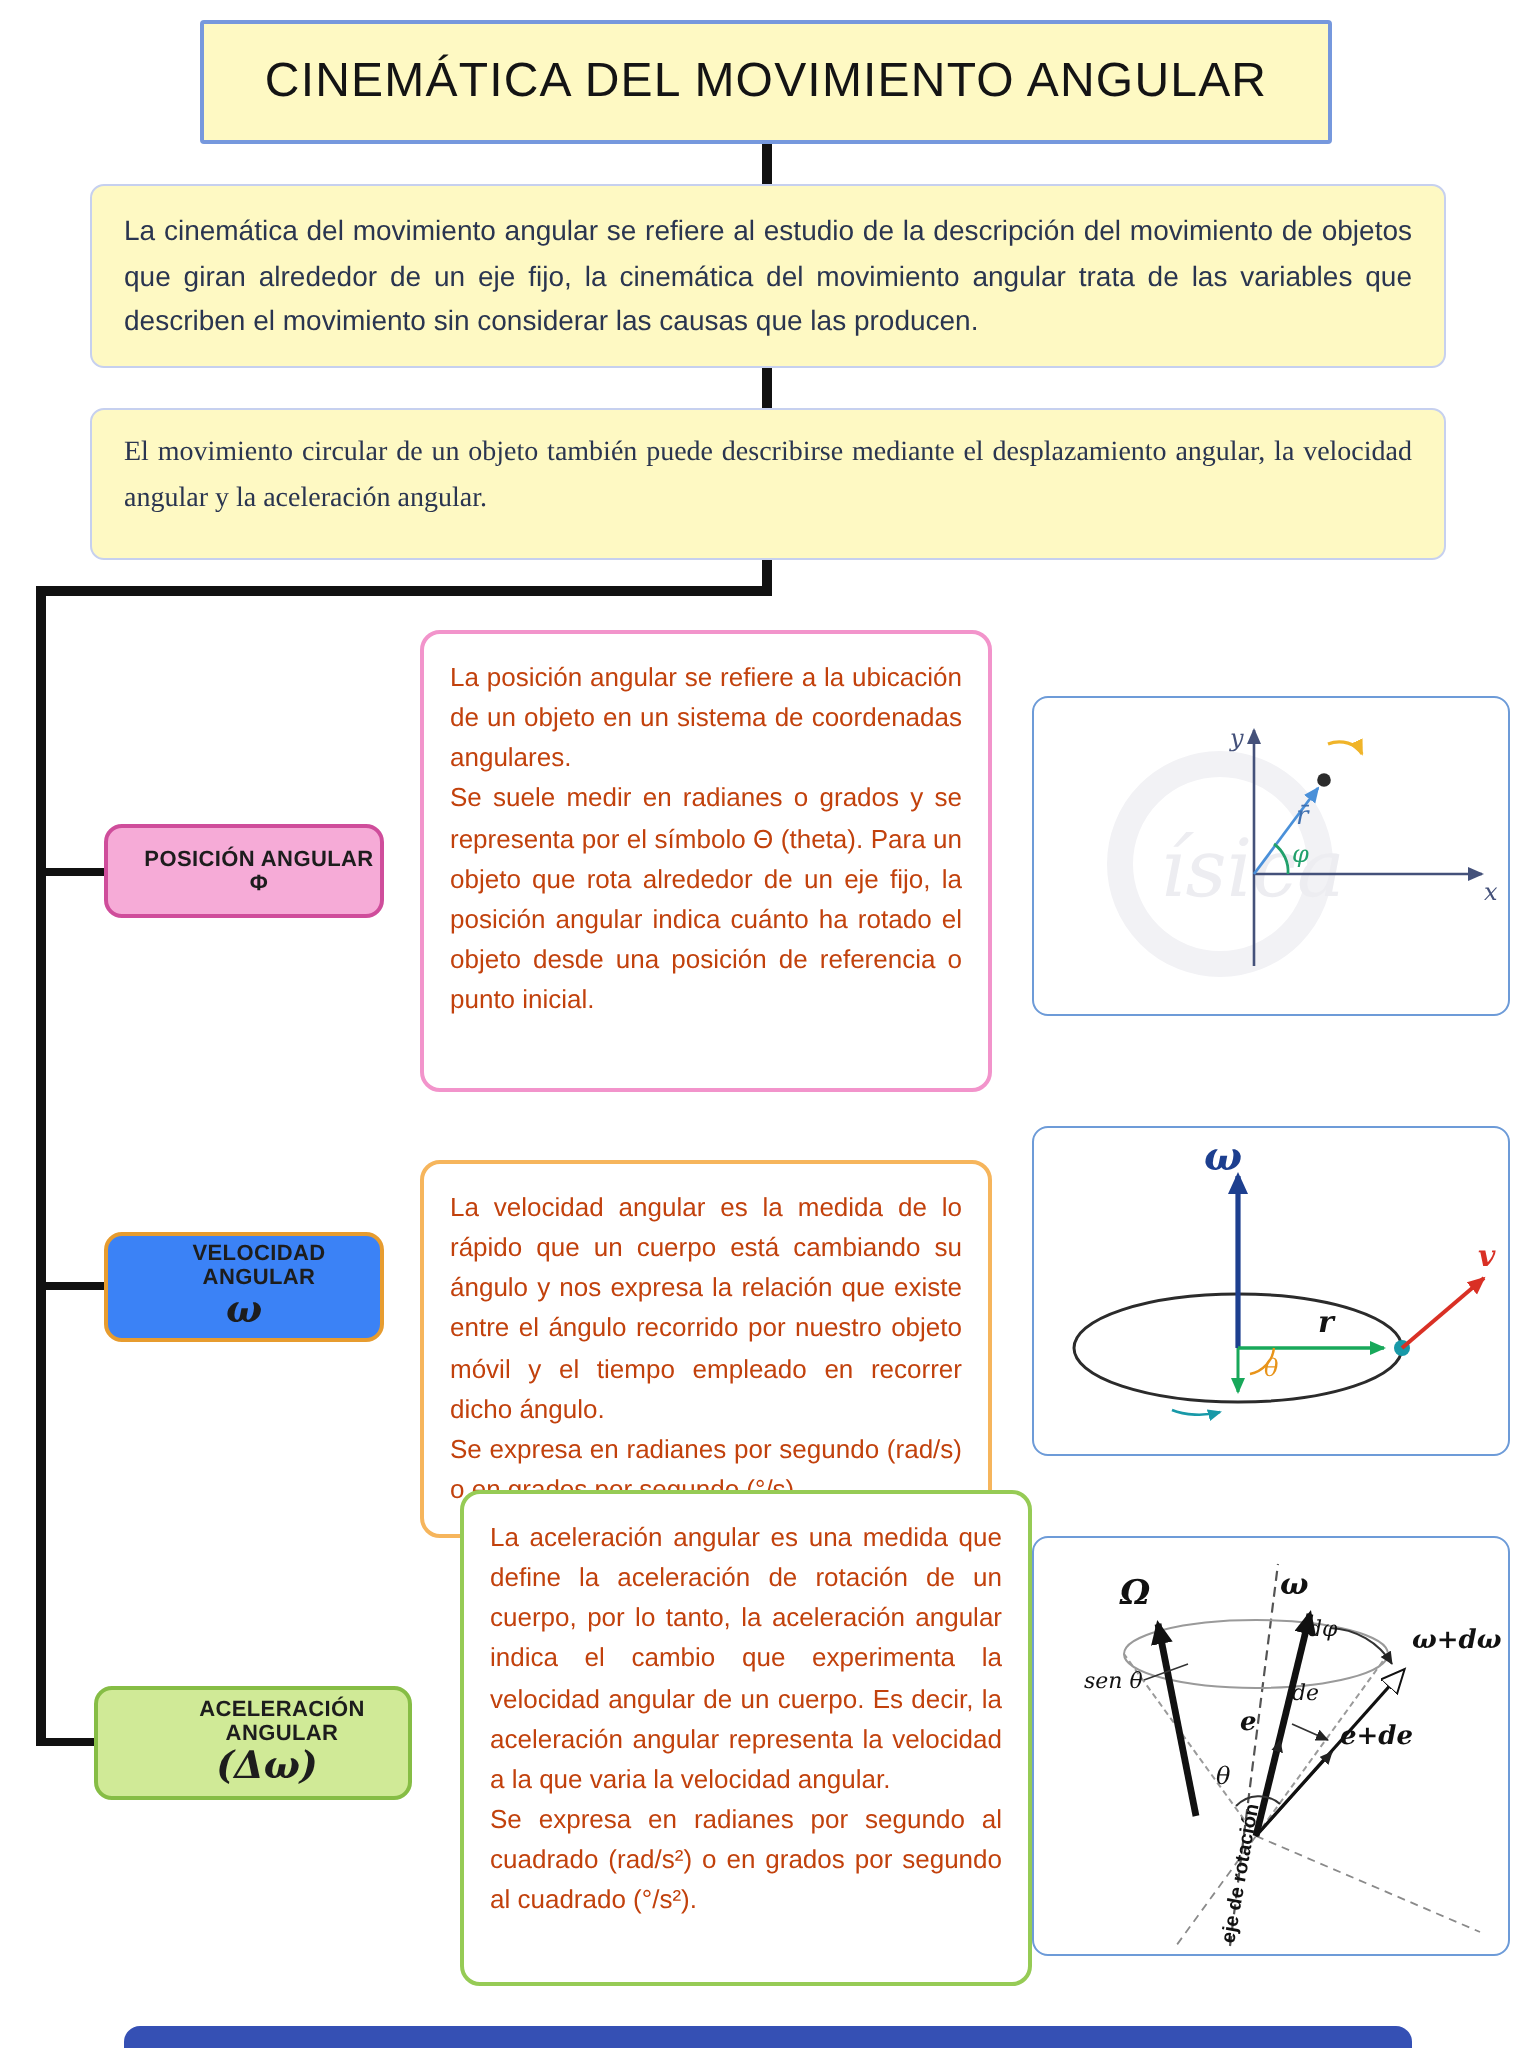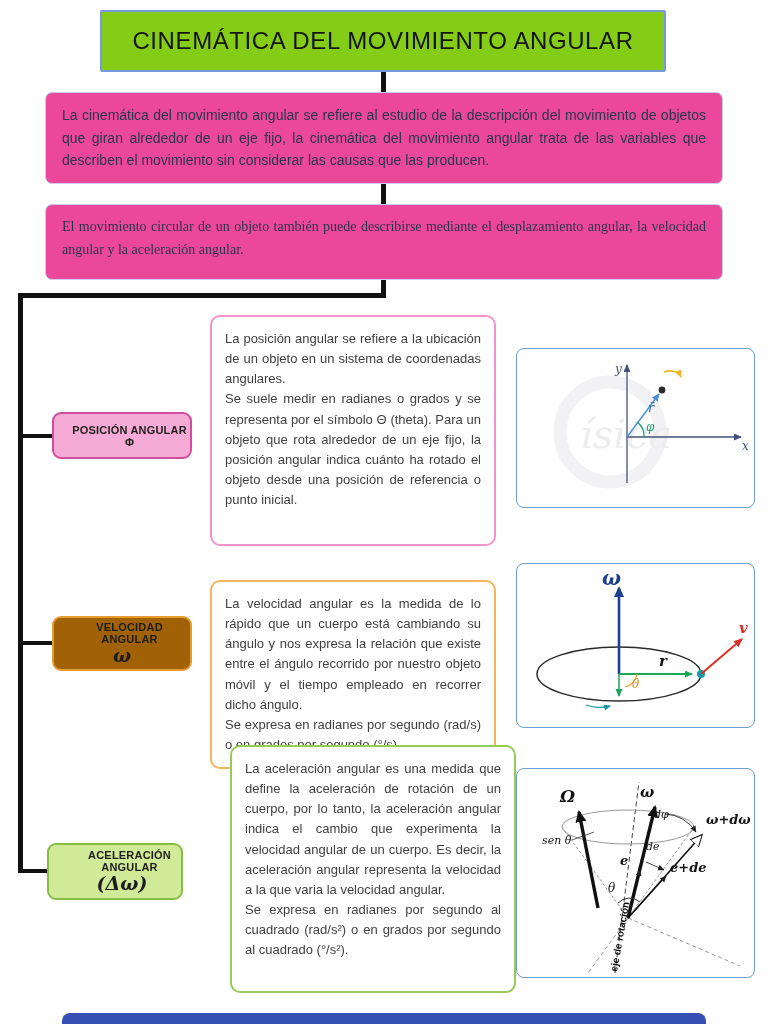--- a/index.html
+++ b/index.html
@@ -2,52 +2,52 @@
 <html><head>
 <meta charset="utf-8">
 <style>
   * { margin:0; padding:0; box-sizing:border-box; }
   html,body { background:#ffffff; }
   body { font-family:"Liberation Sans", sans-serif; }
   .page { position:relative; width:768px; height:1024px; margin:0 auto; background:#ffffff; overflow:hidden; }
 
   .title-box {
     position:absolute; left:100px; top:10px; width:566px; height:62px;
-    background:#84cc16; border:2px solid #7698dd; border-radius:2px;
+    background:#fef9c3; border:2px solid #7698dd; border-radius:2px;
     display:flex; align-items:center; justify-content:center;
     font-size:24px; letter-spacing:.6px; color:#141414; text-align:center;
   }
 
   .intro-box {
     position:absolute; left:45px; width:678px;
-    background:#ec4899; border:1px solid #c6d0ef; border-radius:7px;
+    background:#fef9c3; border:1px solid #c6d0ef; border-radius:7px;
     padding:11px 16px; color:#2a3550; font-size:14px; line-height:1.62;
     text-align:justify;
   }
 
   .conn-v { position:absolute; width:5px; background:#111; }
   .conn-h { position:absolute; height:5px; background:#111; }
   .branch-h { position:absolute; height:4px; background:#111; }
 
   .label-box {
     position:absolute; border-radius:9px; border:2px solid;
     display:flex; flex-direction:column; align-items:center; justify-content:center;
     text-align:center; color:#1d1d1d; padding:2px;
   }
   .label-line { font-weight:bold; font-size:11px; letter-spacing:.2px;margin-left:15px; }
   .label-symbol { font-family:"DejaVu Serif", serif; font-style:italic; font-weight:bold; font-size:19px; line-height:1.1; }
   .label-symbol.small { font-size:19px; font-weight:bold; }
   .lb-pink   { left:52px; top:412px; width:140px; height:47px; background:#f6abd7; border-color:#cf4d9b; }
-  .lb-yellow { left:52px; top:616px; width:140px; height:55px; background:#a16207; border-color:#e79c2f; }
-  .lb-green  { left:47px; top:843px; width:136px; height:57px; background:#d0ea97; border-color:#86bd45;padding-left:16px; }
+  .lb-yellow { left:52px; top:616px; width:140px; height:55px; background:#3b82f6; border-color:#e79c2f; }
+  .lb-green  { left:47px; top:843px; width:159px; height:57px; background:#d0ea97; border-color:#86bd45;padding-left:16px; }
 
   .desc-box {
     position:absolute; left:210px; width:286px; background:#fff;
     border:2px solid; border-radius:10px; padding:12px 13px;
-    font-size:13px; line-height:1.55; color:#404040; text-align:justify;
+    font-size:13px; line-height:1.55; color:#c2410c; text-align:justify;
     white-space:pre-line;
   }
   .db-pink   { top:315px; min-height:231px; border-color:#f294cb; }
   .db-orange { top:580px; min-height:181px; border-color:#f6b55c; }
   .db-green  { top:745px; min-height:248px; border-color:#96cb55;margin-left:20px; }
 
   .img-box {
     position:absolute; left:516px; width:239px; background:#fff;
     border:1.5px solid #6d9bd8; border-radius:8px; overflow:hidden;
     display:flex; align-items:center; justify-content:center;

